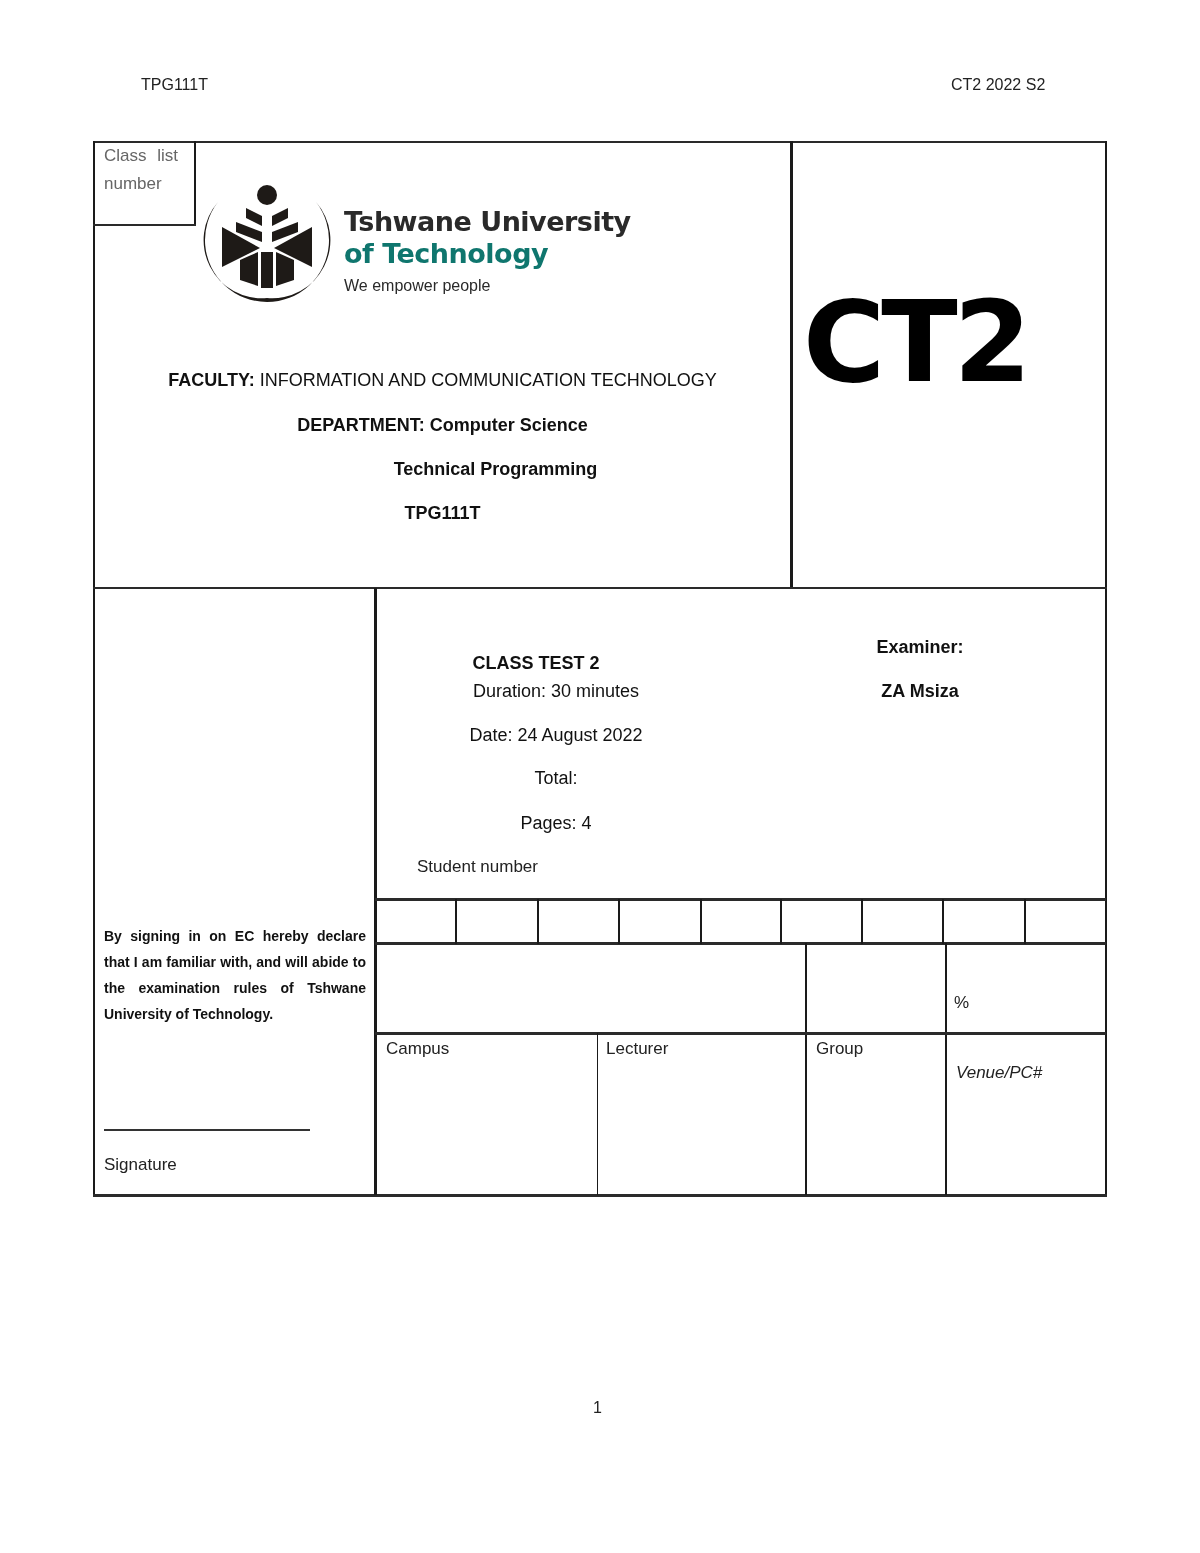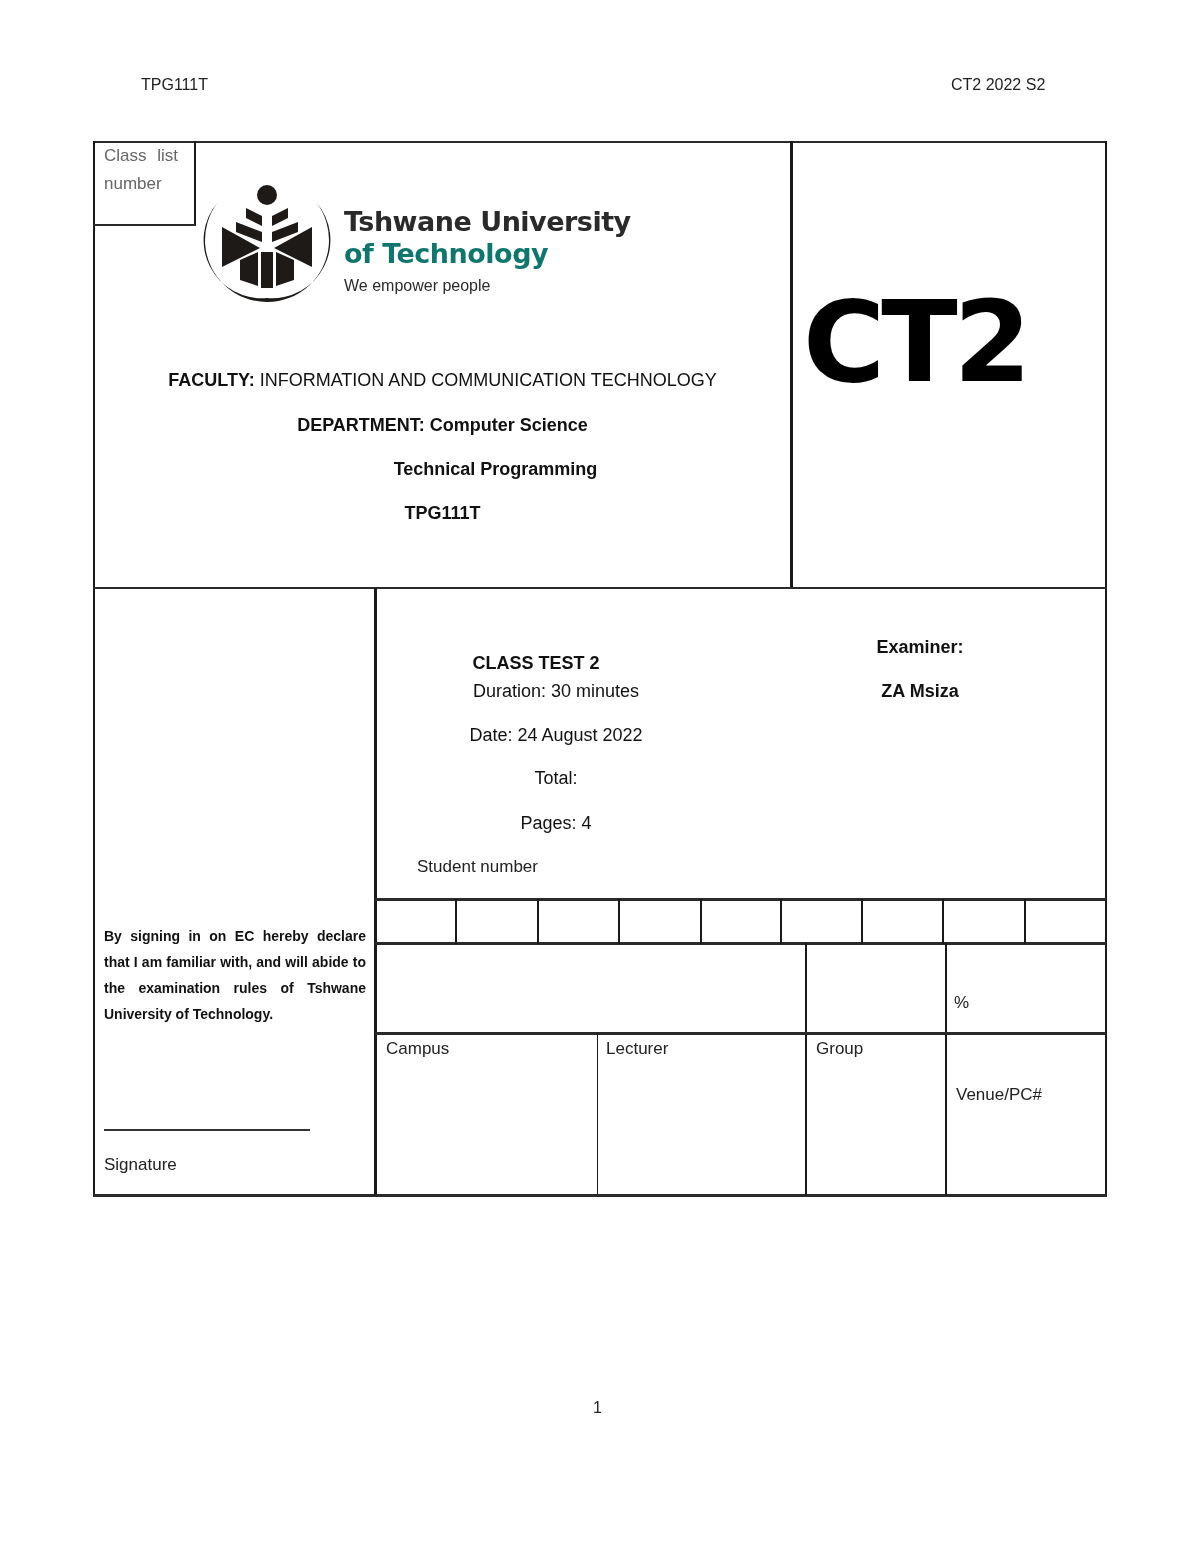--- a/index.html
+++ b/index.html
@@ -172,21 +172,21 @@
 <div class="lbl" style="left:385px; top:857px;margin-left:32px;">Student number</div>
 
 <div class="abs" style="left:377px; top:945px; width:428px; height:87px;"></div>
 <div class="abs" style="left:807px; top:945px; width:138px; height:87px;"></div>
 <div class="abs" style="left:947px; top:945px; width:158px; height:87px;"></div>
 <div class="lbl" style="left:954px; top:993px;">%</div>
 
 <div class="lbl" style="left:386px; top:1039px;">Campus</div>
 <div class="lbl" style="left:606px; top:1039px;">Lecturer</div>
 <div class="lbl" style="left:816px; top:1039px;">Group</div>
-<div class="lbl" style="left:956px; top:1085px;">Venue/PC#</div>
+<div class="lbl" style="left:956px; top:1063px;font-style:italic;">Venue/PC#</div>
 
 <div class="abs" style="left:377px; top:1066px; width:219px; height:127px;"></div>
 <div class="abs" style="left:599px; top:1066px; width:205px; height:127px;"></div>
 <div class="abs" style="left:807px; top:1066px; width:138px; height:127px;"></div>
 <div class="abs" style="left:947px; top:1066px; width:158px; height:127px;"></div>
 
 <div class="declaration">By signing in on EC hereby declare that I am familiar with, and will abide to the examination rules of Tshwane University of Technology.</div>
 <div class="abs" style="left:104px; top:1129px; width:206px; height:2px; background:#333;"></div>
 <div class="lbl" style="left:104px; top:1155px;">Signature</div>
 

